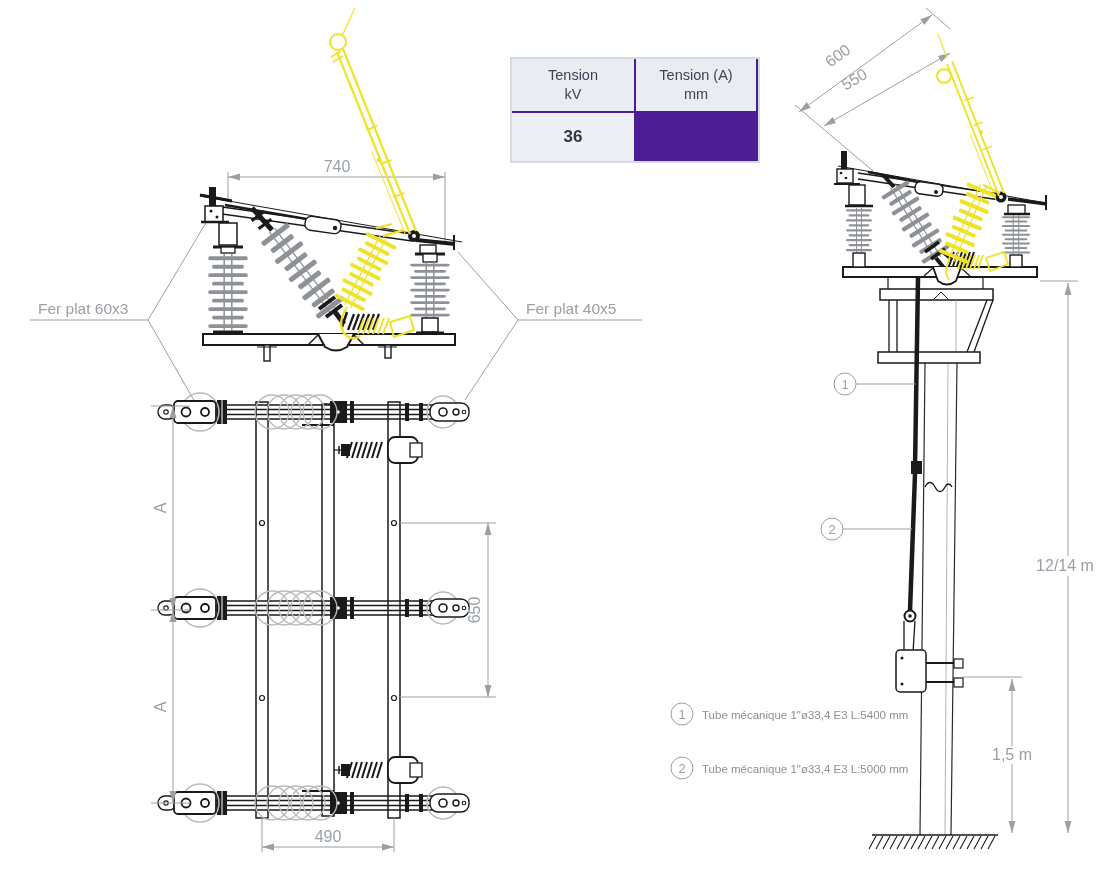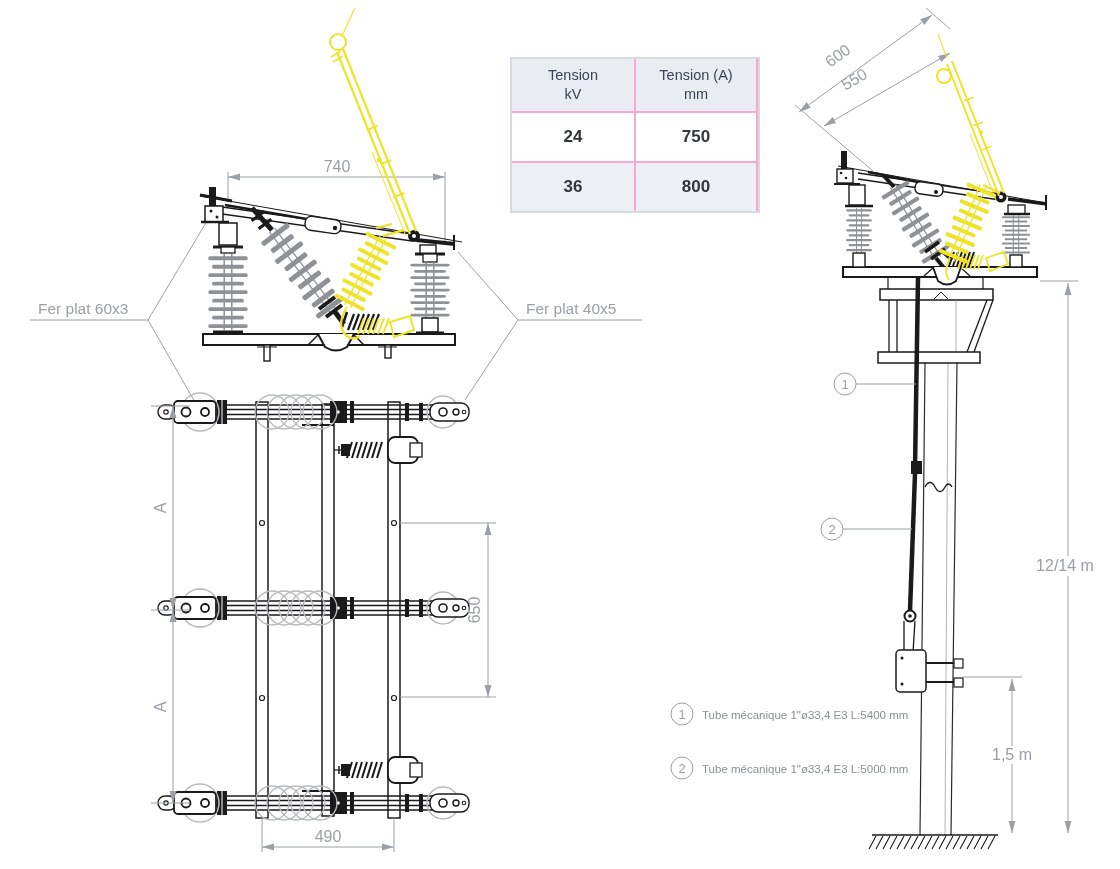--- a/index.html
+++ b/index.html
@@ -16,21 +16,21 @@
   .notetxt{fill:#8a9097;font-size:11.5px;}
   .callouttxt{fill:#9aa0a6;font-size:13px;}
   .fade{stroke:#b7bbc0;fill:none;}
   .yel{stroke:#efe32a;fill:none;}
   .yelf{fill:#efe32a;stroke:none;}
   .insG{stroke:#8e9297;}
   .insY{stroke:#efe32a;}
   #insV path{fill:none;}
   
   .spec-table{position:absolute;left:510px;top:57px;width:246px;
-      border:2px solid #d5dbe3;background:#f9a8d4;}
+      border:2px solid #d5dbe3;background:#4c1d95;}
   .spec-row{display:grid;grid-template-columns:122px 120px;gap:2px;margin-bottom:2px;}
   .spec-row:last-child{margin-bottom:0;}
   .spec-cell{display:flex;flex-direction:column;align-items:center;justify-content:center;
       background:#ffffff;color:#333a46;}
   .spec-head .spec-cell{background:#e9edf2;height:52px;font-size:14.5px;line-height:1.3;color:#3c4454;}
   .spec-body .spec-cell{height:48px;font-size:17px;font-weight:bold;color:#30363d;}
   .spec-body.alt .spec-cell{background:#eceff4;}
 </style>
 </head>
 <body>
@@ -398,23 +398,18 @@
   <div class="spec-row spec-head">
     <div class="spec-cell">
       <span>Tension</span>
       <span>kV</span>
     </div>
     <div class="spec-cell">
       <span>Tension (A)</span>
       <span>mm</span>
     </div>
   </div>
-  <div class="spec-row spec-body">
-    <div class="spec-cell">24</div>
-    <div class="spec-cell">750</div>
-  </div>
   <div class="spec-row spec-body alt">
     <div class="spec-cell">36</div>
-    <div class="spec-cell">800</div>
   </div>
 </div>
 
 </div>
 
 </body></html>

